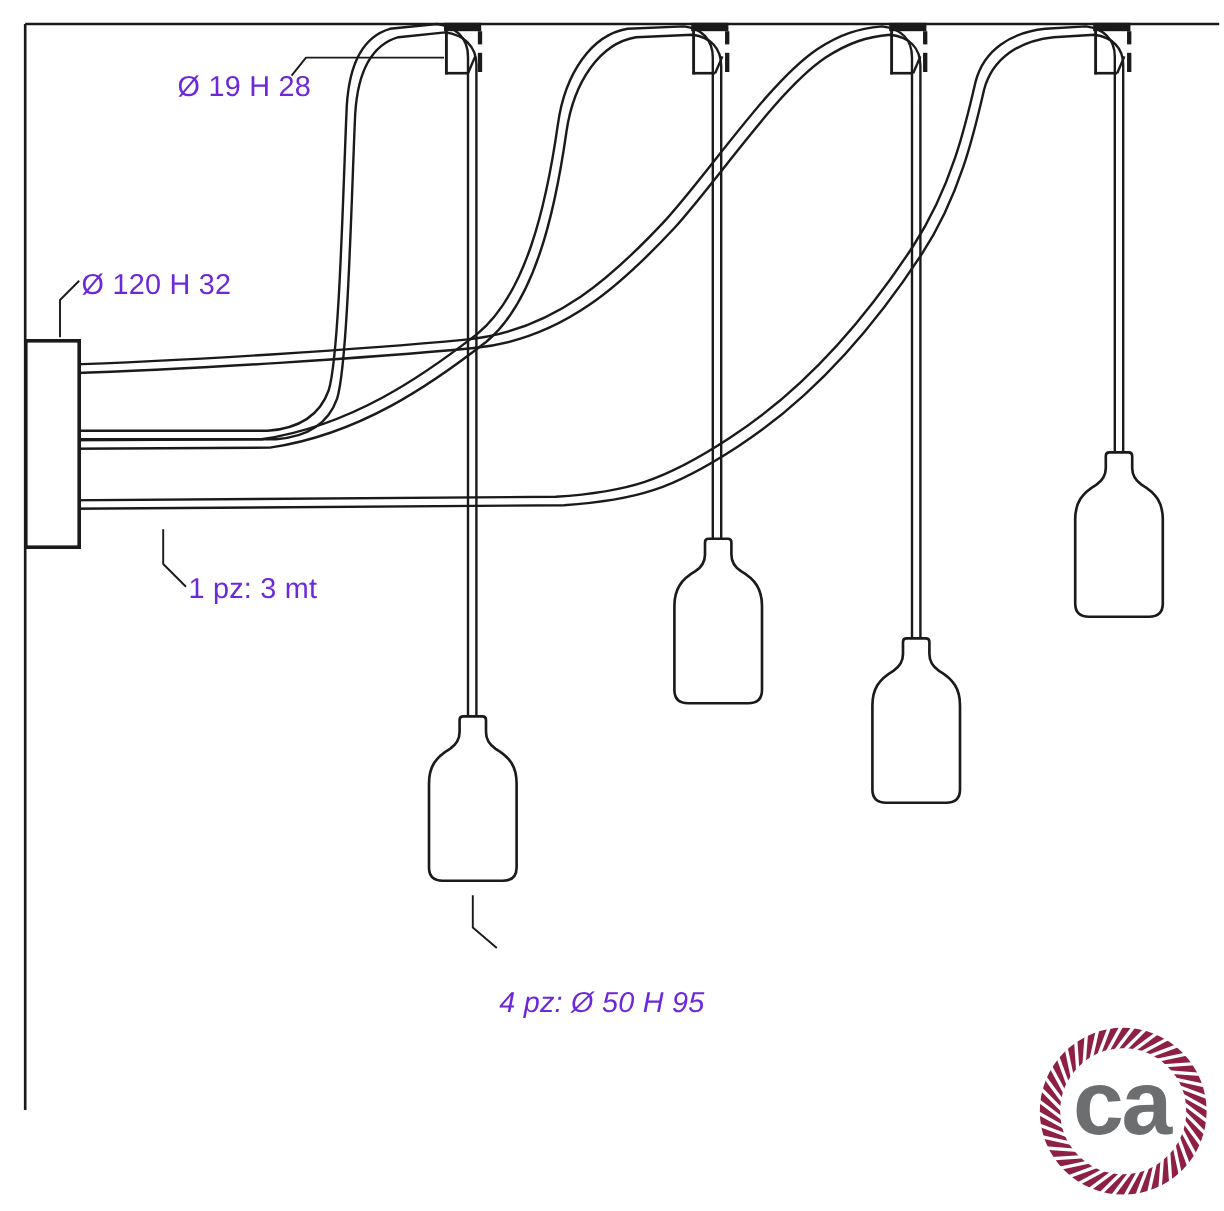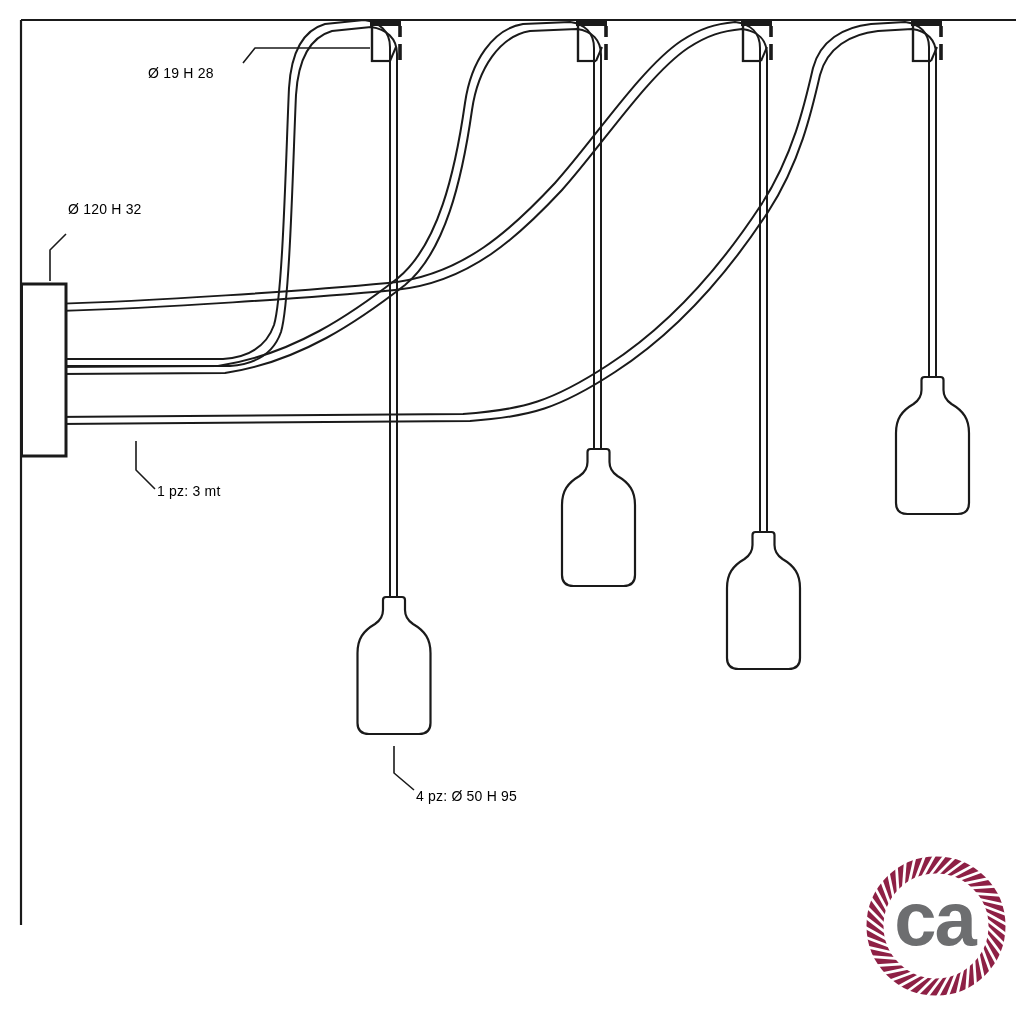--- a/index.html
+++ b/index.html
@@ -6,23 +6,23 @@
   .stage{
     position:relative;
     width:1020px;height:1009px;
     background:#ffffff;
     overflow:hidden;
     font-family:"Liberation Sans", sans-serif;
   }
   .stage svg{position:absolute;left:0;top:0;}
   .dim-label{
     position:absolute;
-    font-size:14px;
+    font-size:24px;
     line-height:22px;
-    color:#000000;
+    color:#6d28d9;
     white-space:nowrap;
     letter-spacing:0.2px;
   }
 </style>
 </head>
 <body>
 
 <div class="stage">
 
   <svg width="1020" height="1009" viewBox="0 0 1020 1009">
@@ -160,18 +160,18 @@
           <line x1="115.5" y1="49.2" x2="140.6" y2="58.7"></line>
           <line x1="118.0" y1="55.9" x2="141.5" y2="68.9"></line>
           <line x1="119.5" y1="62.9" x2="140.9" y2="79.1"></line>
         </g>
       <text x="68.5" y="89" text-anchor="middle" font-family="Liberation Sans, sans-serif" font-weight="bold" font-size="76" letter-spacing="-2" fill="#6d6e70">ca</text>
     </g>
   </svg>
 
   <div class="dim-label" style="left:148px;top:62px;">Ø 19 H 28</div>
 
-  <div class="dim-label" style="left:68px;top:198px;">Ø 120 H 32</div>
+  <div class="dim-label" style="left:68px;top:227px;">Ø 120 H 32</div>
 
   <div class="dim-label" style="left:157px;top:480px;">1 pz: 3 mt</div>
 
-  <div class="dim-label" style="left:416px;top:785px;">4 pz: Ø 50 H 95</div>
+  <div class="dim-label" style="left:416px;top:825px;font-style:italic;">4 pz: Ø 50 H 95</div>
 </div>
 
 </body></html>

